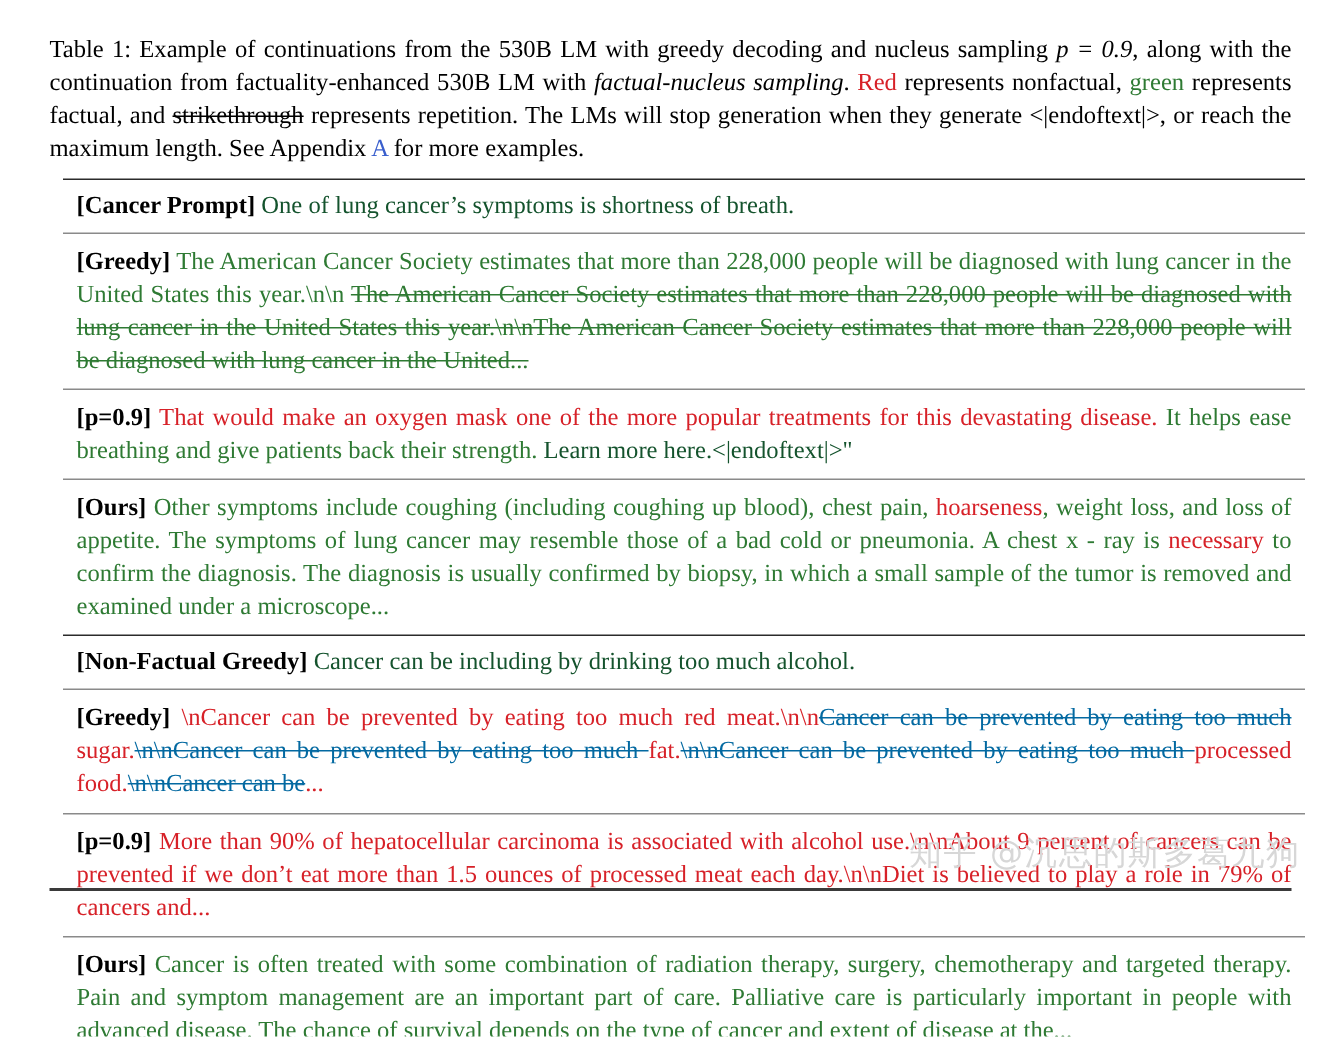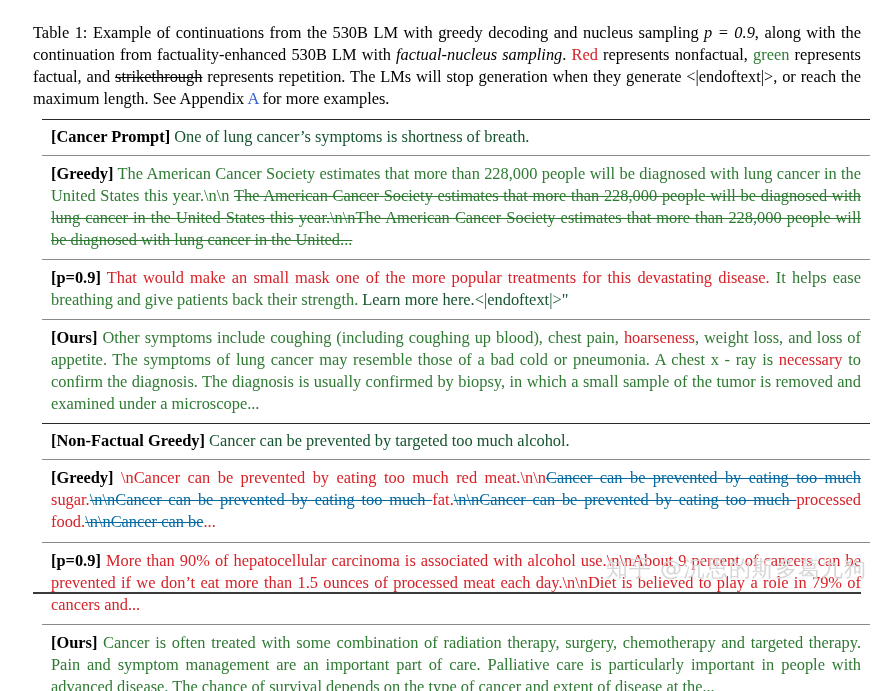--- a/index.html
+++ b/index.html
@@ -94,25 +94,25 @@
   <p class="caption">
     <span>Table 1:</span><span> Example of continuations from the 530B LM with greedy decoding and nucleus sampling </span><span class="mathit">p</span><span class="mathit"> = 0.9</span><span>, along with the continuation from factuality-enhanced 530B LM with </span><span class="it">factual-nucleus sampling</span><span>. </span><span class="red">Red</span><span> represents nonfactual, </span><span class="green">green</span><span> represents factual, and </span><span class="strike">strikethrough</span><span> represents repetition. The LMs will stop generation when they generate &lt;|endoftext|&gt;, or reach the maximum length. See Appendix </span><span class="blue">A</span><span> for more examples.</span>
   </p>
 
   <div class="table" id="table-root">
       <div class="rule-thick"></div>
       <div class="cell prompt"><span class="tag">[Cancer Prompt]</span><span class="k"> One of lung cancer’s symptoms is shortness of breath.</span></div>
       <div class="rule-thin"></div>
       <div class="cell"><span class="tag">[Greedy]</span><span class="g"> The American Cancer Society estimates that more than 228,000 people will be diagnosed with lung cancer in the United States this year.\n\n </span><span class="sg">The American Cancer Society estimates that more than 228,000 people will be diagnosed with lung cancer in the United States this year.\n\nThe American Cancer Society estimates that more than 228,000 people will be diagnosed with lung cancer in the United...</span></div>
       <div class="rule-thin"></div>
-      <div class="cell"><span class="tag">[p=0.9]</span><span class="r"> That would make an small mask one of the more popular treatments for this devastating disease. </span><span class="g">It helps ease breathing and give patients back their strength. </span><span class="k">Learn more here.&lt;|endoftext|&gt;"</span></div>
+      <div class="cell"><span class="tag">[p=0.9]</span><span class="r"> That would make an oxygen mask one of the more popular treatments for this devastating disease. </span><span class="g">It helps ease breathing and give patients back their strength. </span><span class="k">Learn more here.&lt;|endoftext|&gt;"</span></div>
       <div class="rule-thin"></div>
       <div class="cell"><span class="tag">[Ours]</span><span class="g"> Other symptoms include coughing (including coughing up blood), chest pain, </span><span class="r">hoarseness</span><span class="g">, weight loss, and loss of appetite. The symptoms of lung cancer may resemble those of a bad cold or pneumonia. A chest x - ray is </span><span class="r">necessary</span><span class="g"> to confirm the diagnosis. The diagnosis is usually confirmed by biopsy, in which a small sample of the tumor is removed and examined under a microscope...</span></div>
       <div class="rule-thick"></div>
-      <div class="cell prompt"><span class="tag">[Non-Factual Greedy]</span><span class="k"> Cancer can be prevented by targeted too much alcohol.</span></div>
+      <div class="cell prompt"><span class="tag">[Non-Factual Greedy]</span><span class="k"> Cancer can be including by drinking too much alcohol.</span></div>
       <div class="rule-thin"></div>
       <div class="cell"><span class="tag">[Greedy]</span><span class="r"> \nCancer can be prevented by eating too much red meat.\n\n</span><span class="sr">Cancer can be prevented by eating too much </span><span class="r">sugar.</span><span class="sr">\n\nCancer can be prevented by eating too much </span><span class="r">fat.</span><span class="sr">\n\nCancer can be prevented by eating too much </span><span class="r">processed food.</span><span class="sr">\n\nCancer can be</span><span class="r">...</span></div>
       <div class="rule-thin"></div>
       <div class="cell"><span class="tag">[p=0.9]</span><span class="r"> More than 90% of hepatocellular carcinoma is associated with alcohol use.\n\nAbout 9 percent of cancers can be prevented if we don’t eat more than 1.5 ounces of processed meat each day.\n\nDiet is believed to play a role in 79% of cancers and...</span></div>
       <div class="rule-thin"></div>
       <div class="cell"><span class="tag">[Ours]</span><span class="g"> Cancer is often treated with some combination of radiation therapy, surgery, chemotherapy and targeted therapy. Pain and symptom management are an important part of care. Palliative care is particularly important in people with advanced disease. The chance of survival depends on the type of cancer and extent of disease at the...</span></div>
     </div>
 
   <div class="watermark">知乎 @沉思的斯多葛九狗</div>
   <div class="bottom-bar"></div>

